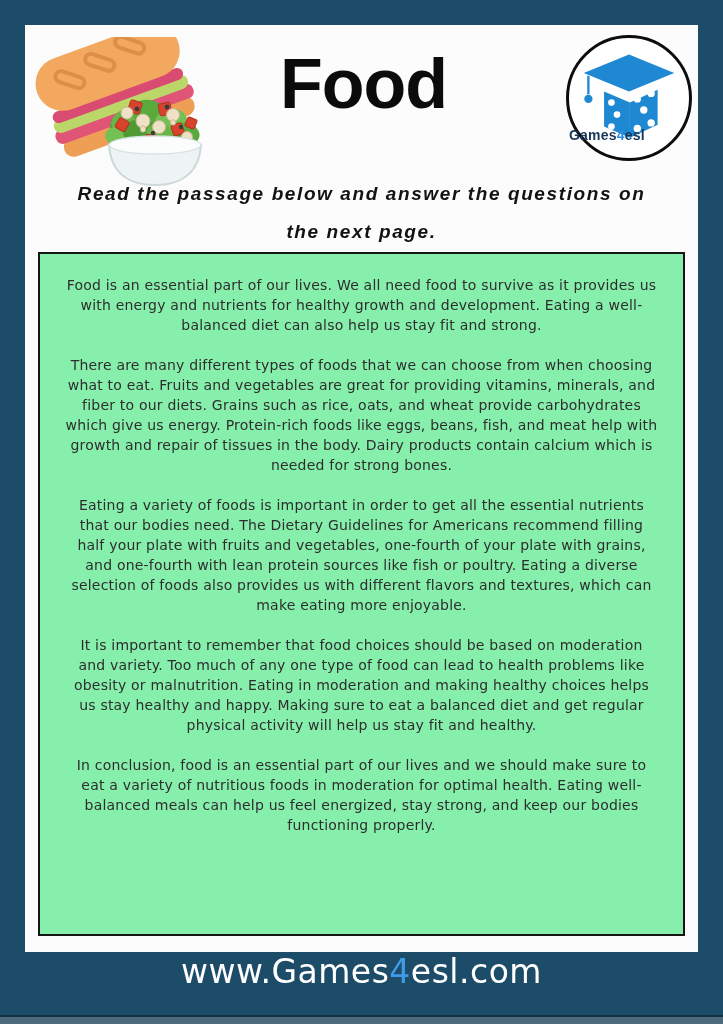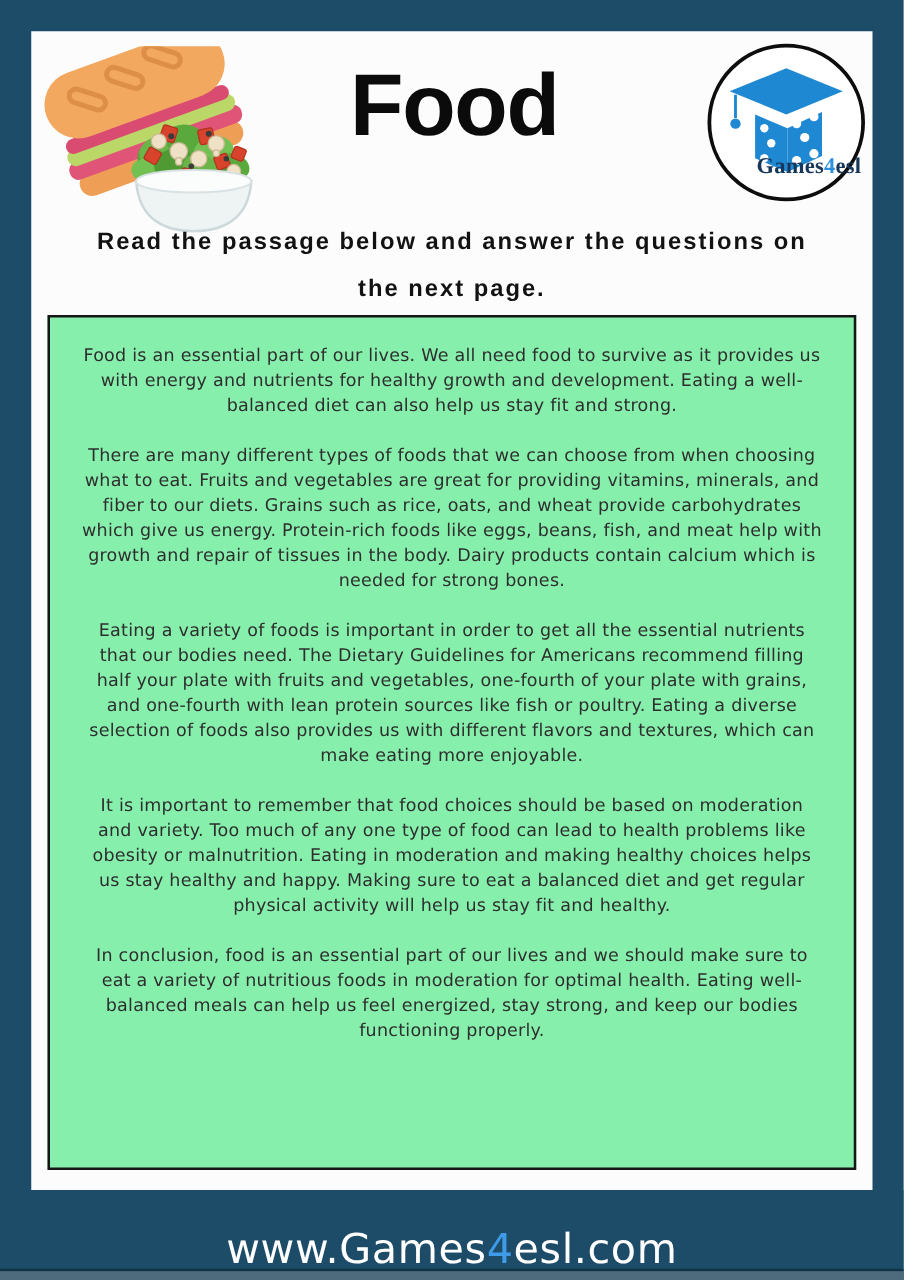--- a/index.html
+++ b/index.html
@@ -27,33 +27,33 @@
   }
   .logo{
     position:absolute;right:6px;top:2px;
     width:126px;height:126px;border-radius:50%;
     background:#ffffff;border:3px solid #0d0d0d;
     box-sizing:border-box;
   }
   .logo svg{position:absolute;left:0;top:0;}
   .logo-brand{
     position:absolute;bottom:15px;left:0;width:100%;
-    text-align:right;
-    font-family:Liberation Serif, serif;
-    font-size:18px;font-weight:bold;color:#16365a;
+    text-align:left;
+    font-family:Liberation Sans, sans-serif;
+    font-size:14px;font-weight:bold;color:#16365a;
     letter-spacing:0.2px;
   }
   .accent-blue{color:#2d8fe0;}
   
   .instruction{
     position:absolute;top:150px;left:0;right:0;
     margin:0 auto;max-width:584px;
     text-align:center;
     font-family:"Liberation Sans", sans-serif;
-    font-weight:bold;
+    font-weight:bold;font-style:italic;
     font-size:19px;line-height:38px;letter-spacing:1.6px;
     color:#121212;
   }
   
   .passage-box{
     position:absolute;left:13px;top:227px;
     width:647px;height:684px;
     box-sizing:border-box;
     border:2px solid #161616;
     background:#86efac;
@@ -62,21 +62,21 @@
     font-family:"DejaVu Sans", sans-serif;
     font-size:14px;line-height:20px;letter-spacing:0.2px;
     color:#2e2e2e;
   }
   .passage-box p{margin:0 0 20px 0;}
   .passage-box p:last-child{margin-bottom:6px;}
   
   .footer{
     position:absolute;left:0;bottom:0;width:723px;height:72px;
     background:#1d4c68;
-    display:flex;align-items:flex-end;justify-content:center;
+    display:flex;align-items:flex-start;justify-content:center;
     color:#ffffff;
     font-family:"DejaVu Sans", sans-serif;
     font-size:33px;letter-spacing:0.5px;
     padding-bottom:6px;box-sizing:border-box;
   }
   .footer .accent-blue{color:#3f9be8;}
   .footer-edge-line{
     position:absolute;left:0;bottom:7px;width:100%;height:2px;
     background:#103346;
   }

